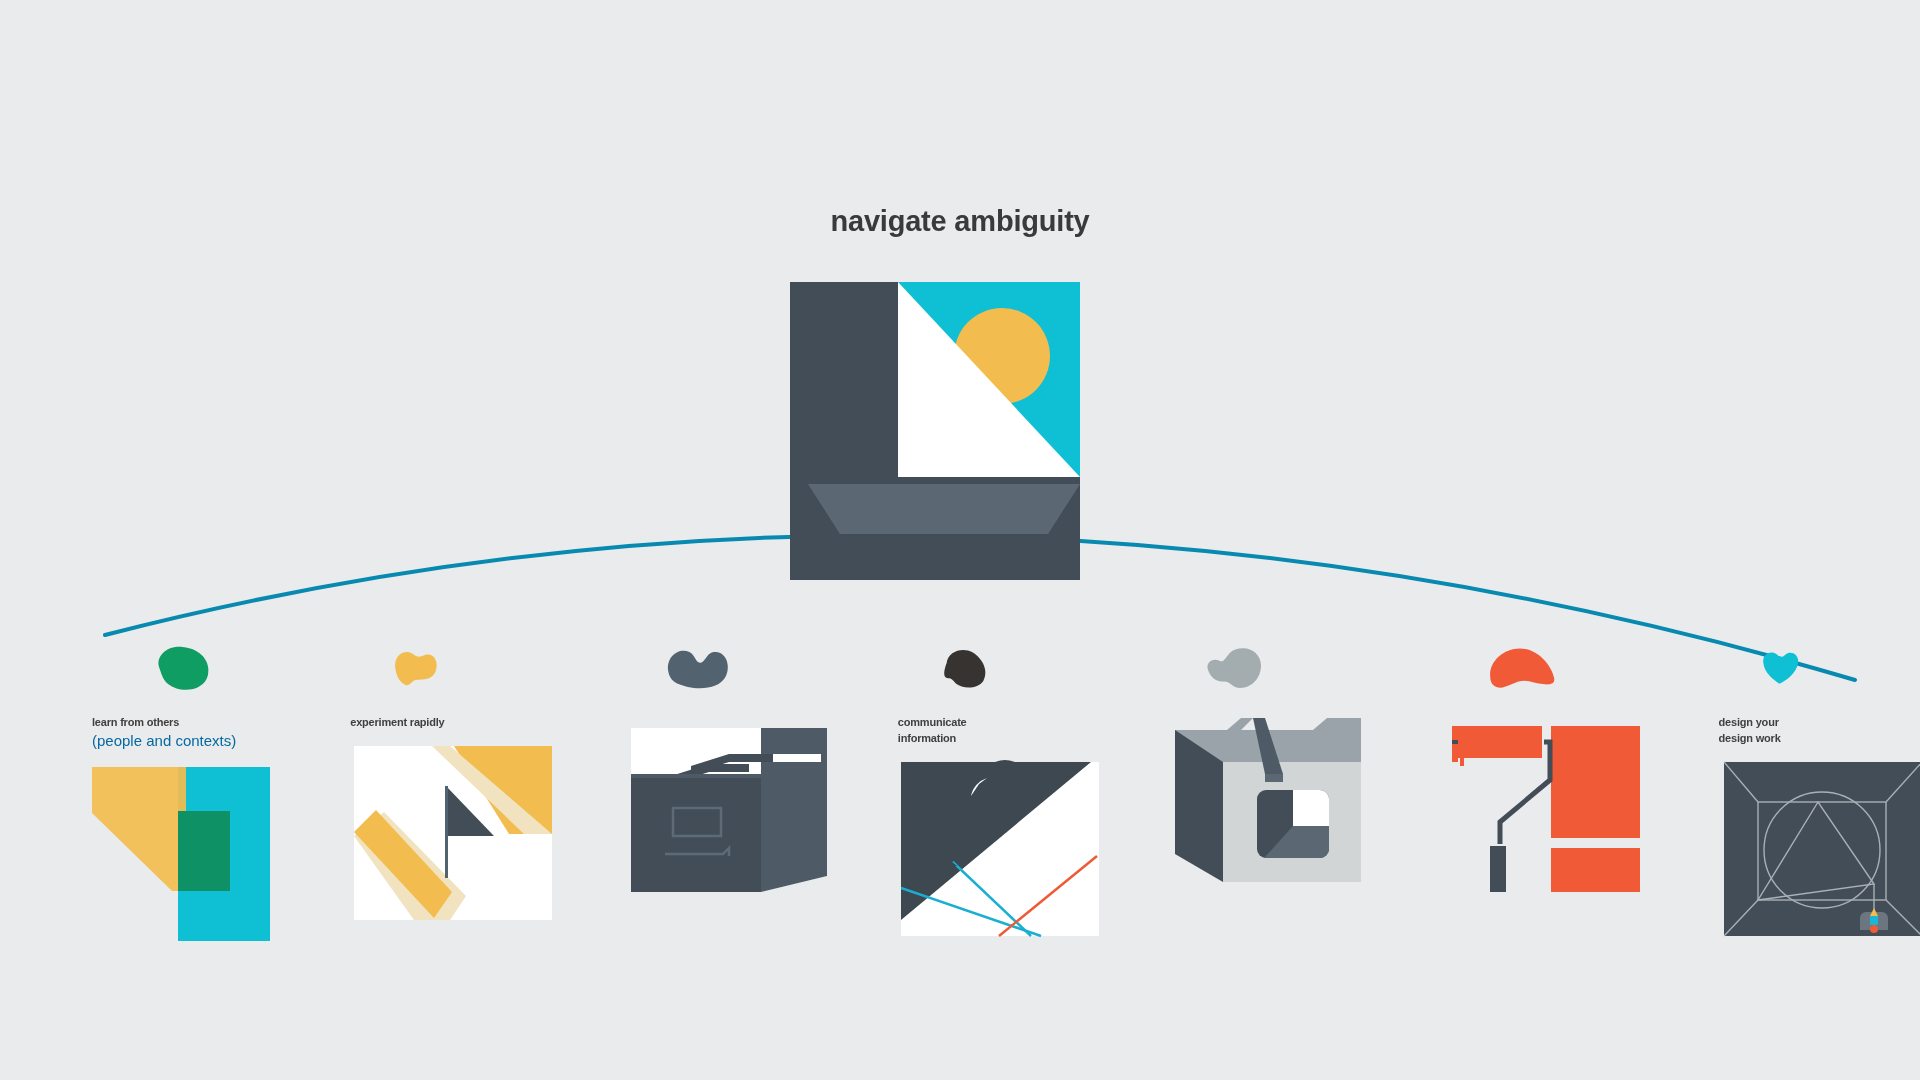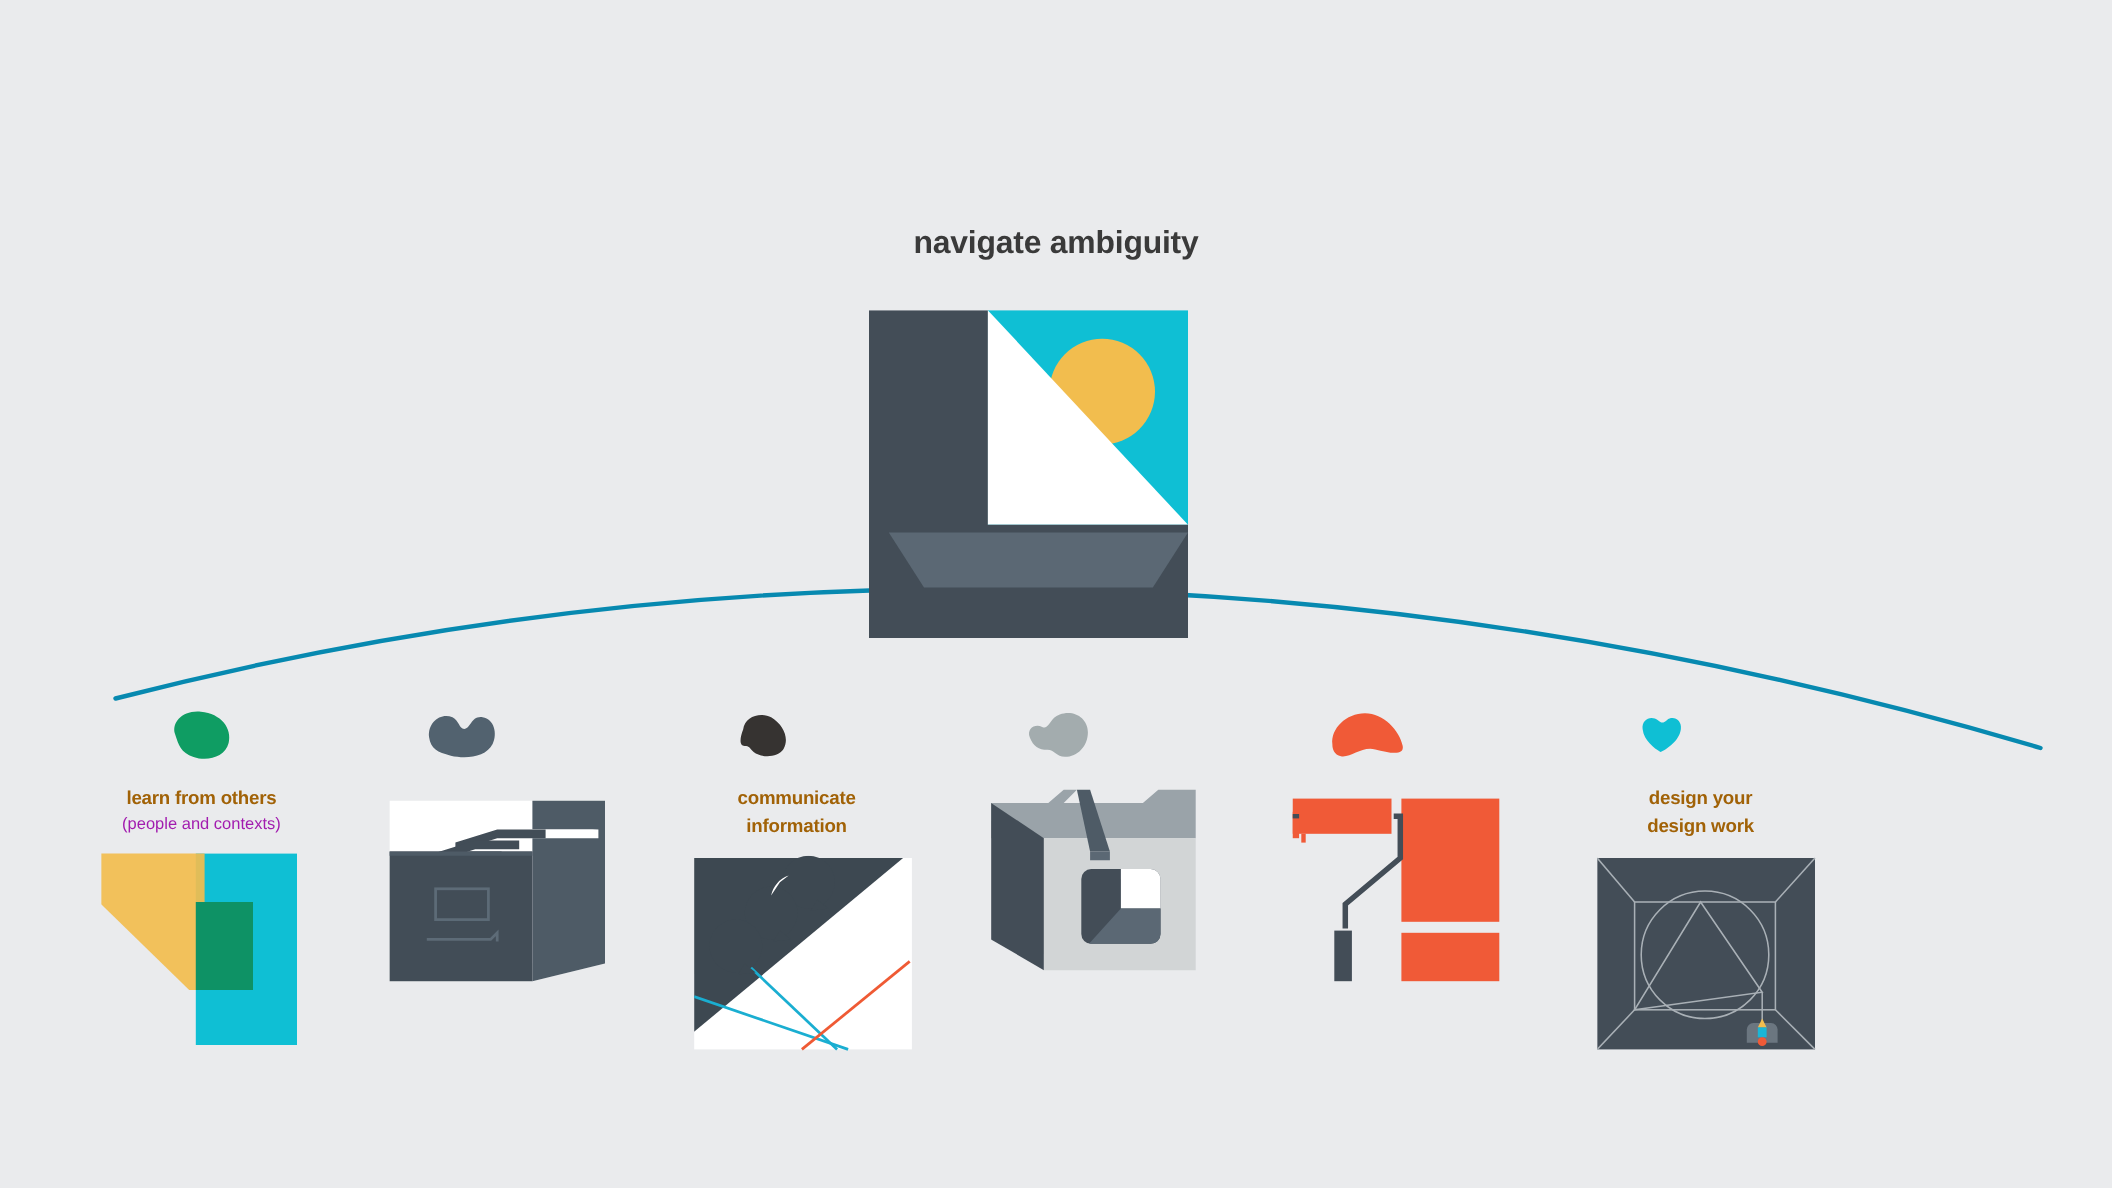--- a/index.html
+++ b/index.html
@@ -31,26 +31,26 @@
     display: flex;
   }
   .col {
     position: relative;
     width: 274.28px;
     padding-left: 90px;
   }
   .blob { height: 62px; width: 100px; margin-bottom: 12px; }
   .blob svg { display:block; }
   .col-label {
-    font-size: 17px; font-weight: bold; color: #a16207;
-    line-height: 1.47; letter-spacing: -0.2px; white-space: pre-line; text-align: center;
+    font-size: 11px; font-weight: bold; color: #404040;
+    line-height: 1.47; letter-spacing: -0.2px; white-space: pre-line;
   }
   .col-sub {
-    font-size: 15px; font-weight: normal; color: #a21caf;
-    line-height: 1.35; margin-top: 1px; text-align: center;
+    font-size: 15px; font-weight: normal; color: #0369a1;
+    line-height: 1.35; margin-top: 1px;
   }
   .card { margin-top: 14px; width: 200px; height: 178px; }
   .card svg { display: block; }
 
   
   .col:nth-child(1) { padding-left: 92px; }
   .col:nth-child(2) { padding-left: 76px; }
   .col:nth-child(3) { padding-left: 77px; }
   .col:nth-child(4) { padding-left: 75px; }
   .col:nth-child(5) { padding-left: 63px; }
@@ -106,20 +106,40 @@
       <div class="col-sub">(people and contexts)</div>
       <div class="card">
         <svg viewBox="0 0 200 178">
           <rect x="86" y="2" width="92" height="174" fill="#0fbfd4"></rect>
           <polygon points="0,2 94,2 94,126 80,126 0,48" fill="#f2bd4e" opacity="0.92"></polygon>
           <rect x="86" y="46" width="52" height="80" fill="#0e9265"></rect>
         </svg>
       </div>
     </div>
 
+    <div class="col">
+      <div class="blob">
+        <svg viewBox="0 0 100 62" width="62" height="56">
+          <path d="M18 30 C16 10 34 0 46 8 C54 14 56 14 66 10 C80 6 88 20 84 34 C80 50 64 50 54 50 C44 50 42 62 34 58 C24 52 20 44 18 30 Z" fill="#f2bd4e"></path>
+        </svg>
+      </div>
+      <div class="col-label">experiment rapidly</div>
+      <div class="col-sub"></div>
+      <div class="card">
+        <svg viewBox="0 0 200 178">
+          <rect x="0" y="2" width="198" height="174" fill="#ffffff"></rect>
+          <polygon points="100,2 198,2 198,90 155,90" fill="#f2bd4e"></polygon>
+          <polygon points="0,92 30,68 112,152 96,176 60,176" fill="#f1e3c0"></polygon>
+          <polygon points="96,2 198,90 170,90 78,2" fill="#f1e3c0"></polygon>
+          <polygon points="0,88 22,66 98,148 80,174" fill="#f2bd4e"></polygon>
+          <polygon points="92,42 92,92 140,92" fill="#434d57"></polygon>
+          <rect x="91" y="42" width="3" height="92" fill="#52626f"></rect>
+        </svg>
+      </div>
+    </div>
 
     <div class="col">
       <div class="blob">
         <svg viewBox="0 0 100 62" width="76" height="56">
           <path d="M8 34 C6 16 22 4 36 10 C44 14 44 24 50 24 C58 24 58 8 72 10 C86 12 90 30 84 42 C76 58 52 60 34 56 C18 52 10 48 8 34 Z" fill="#52626f"></path>
         </svg>
       </div>
       <div class="col-sub"></div>
       <div class="card">
         <svg viewBox="0 0 200 178">

